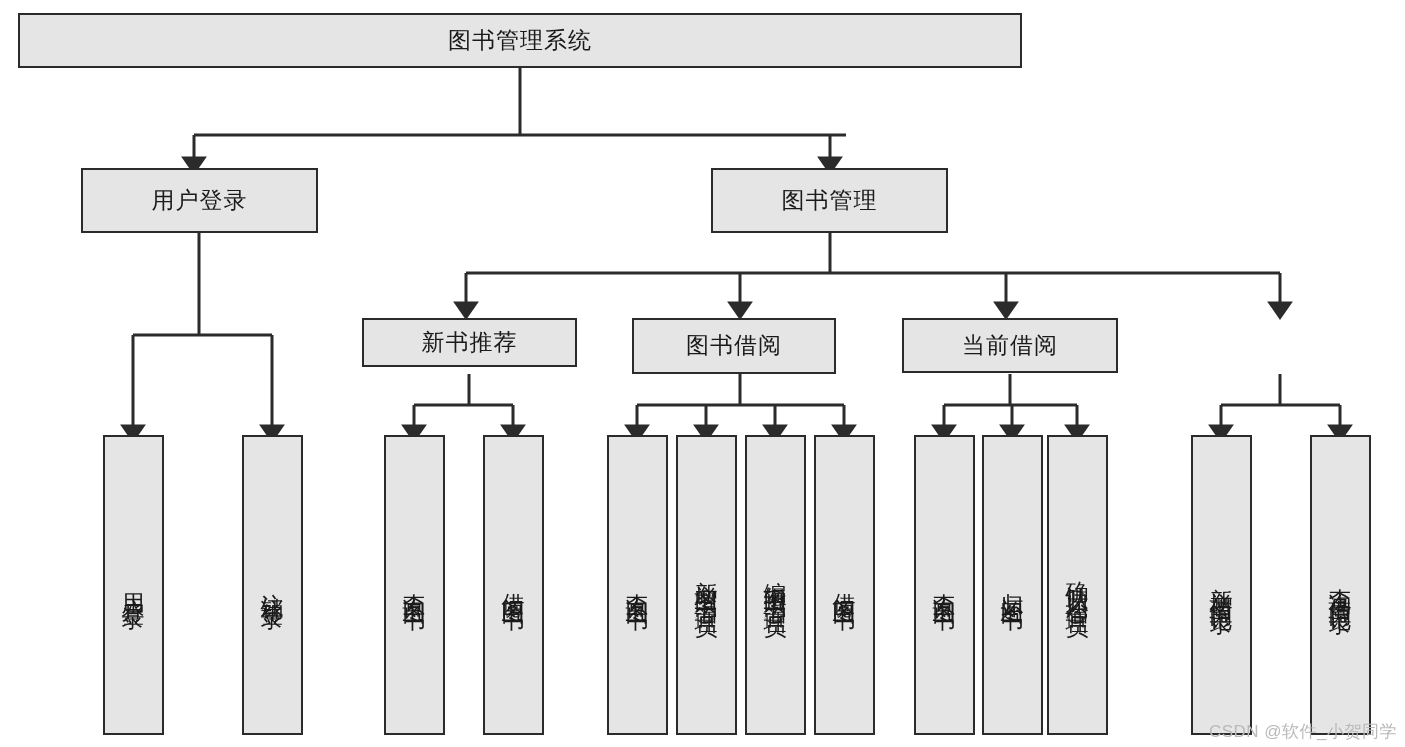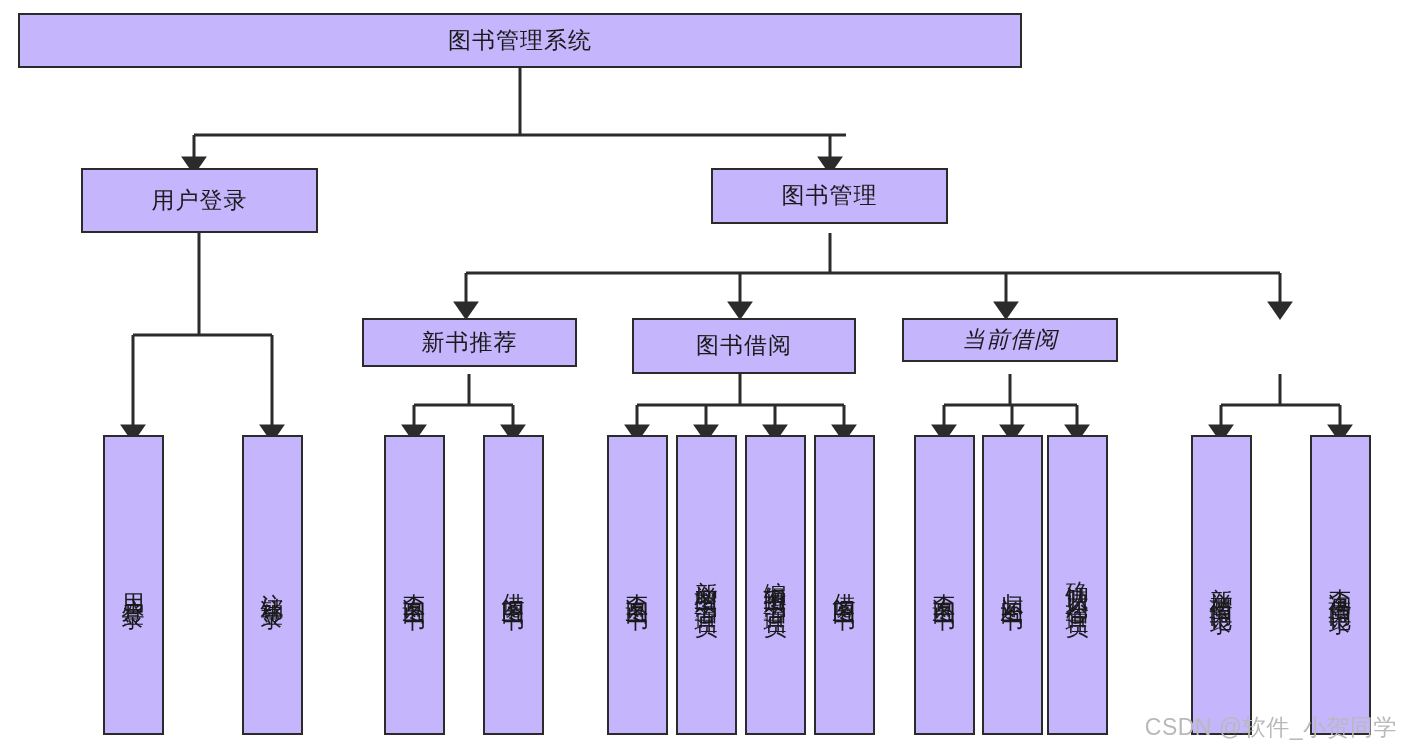--- a/index.html
+++ b/index.html
@@ -23,21 +23,21 @@
   #edges-layer {
     position: absolute;
     left: 0;
     top: 0;
     width: 1405px;
     height: 747px;
   }
   .node {
     position: absolute;
     box-sizing: border-box;
-    background: #c4b5fd;
+    background: #e5e5e5;
     border: 2.5px solid #2b2b2b;
     display: flex;
     align-items: center;
     justify-content: center;
     color: #1a1a1a;
   }
   .node.horizontal {
     font-size: 23px;
     letter-spacing: 1px;
     line-height: 1.1;
@@ -53,21 +53,21 @@
     white-space: nowrap;
   }
   .node.vertical .vtext {
     writing-mode: vertical-rl;
     text-orientation: upright;
   }
   #watermark {
     position: absolute;
     right: 8px;
     bottom: 4px;
-    font-size: 23px;
+    font-size: 17px;
     color: #b9b9b9;
     letter-spacing: 0.5px;
     white-space: nowrap;
     user-select: none;
   }
 </style>
 </head>
 <body>
 
 <div id="diagram-root">
@@ -123,31 +123,31 @@
     </g>
   </svg>
 
   <div class="node horizontal" style="left:18px; top:13px; width:1004px; height:55px;">
     <span>图书管理系统</span>
   </div>
 
   <div class="node horizontal" style="left:81px; top:168px; width:237px; height:65px;">
     <span>用户登录</span>
   </div>
-  <div class="node horizontal" style="left:711px; top:168px; width:237px; height:56px;">
+  <div class="node horizontal" style="left:711px; top:168px; width:237px; height:65px;">
     <span>图书管理</span>
   </div>
 
   <div class="node horizontal" style="left:362px; top:318px; width:215px; height:49px;">
     <span>新书推荐</span>
   </div>
-  <div class="node horizontal" style="left:632px; top:318px; width:224px; height:56px;">
+  <div class="node horizontal" style="left:632px; top:318px; width:204px; height:56px;">
     <span>图书借阅</span>
   </div>
-  <div class="node horizontal" style="left:902px; top:318px; width:216px; height:44px;font-style:italic;">
+  <div class="node horizontal" style="left:902px; top:318px; width:216px; height:55px;">
     <span>当前借阅</span>
   </div>
 
   <div class="node vertical" style="left:103px; top:435px; width:61px; height:300px;">
     <span class="vtext">用户登录</span>
   </div>
   <div class="node vertical" style="left:242px; top:435px; width:61px; height:300px;">
     <span class="vtext">注销登录</span>
   </div>
 

